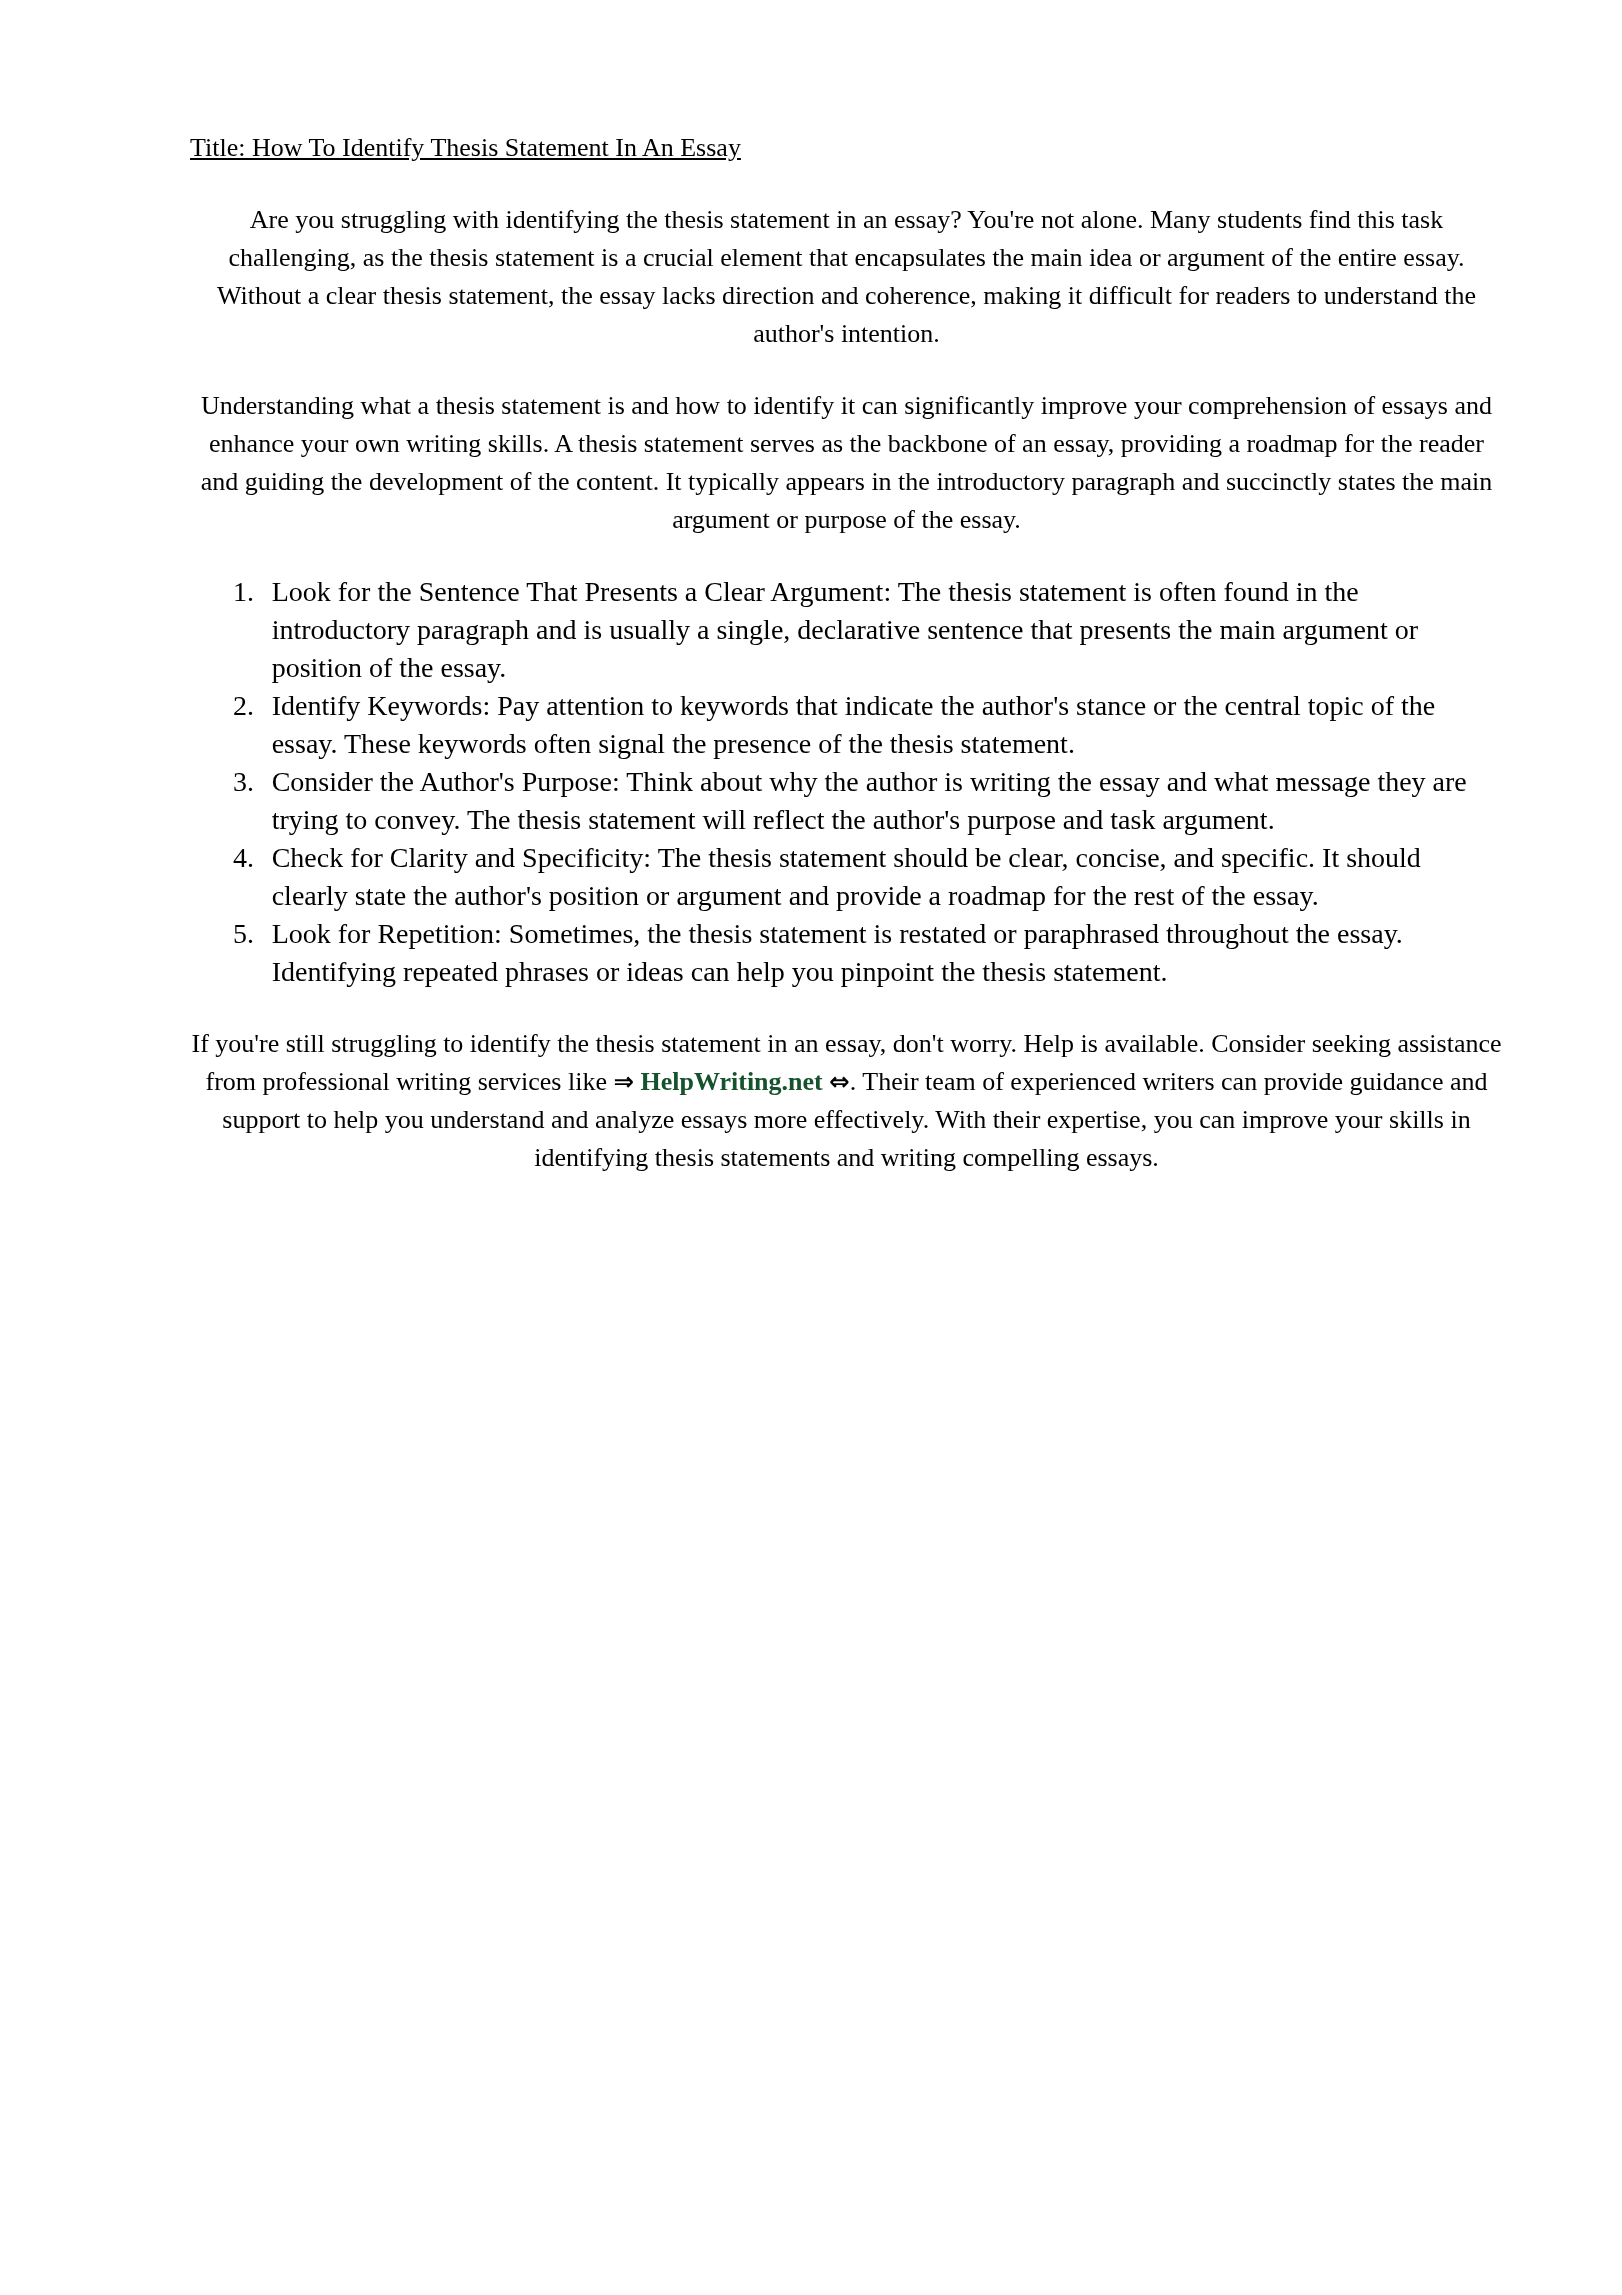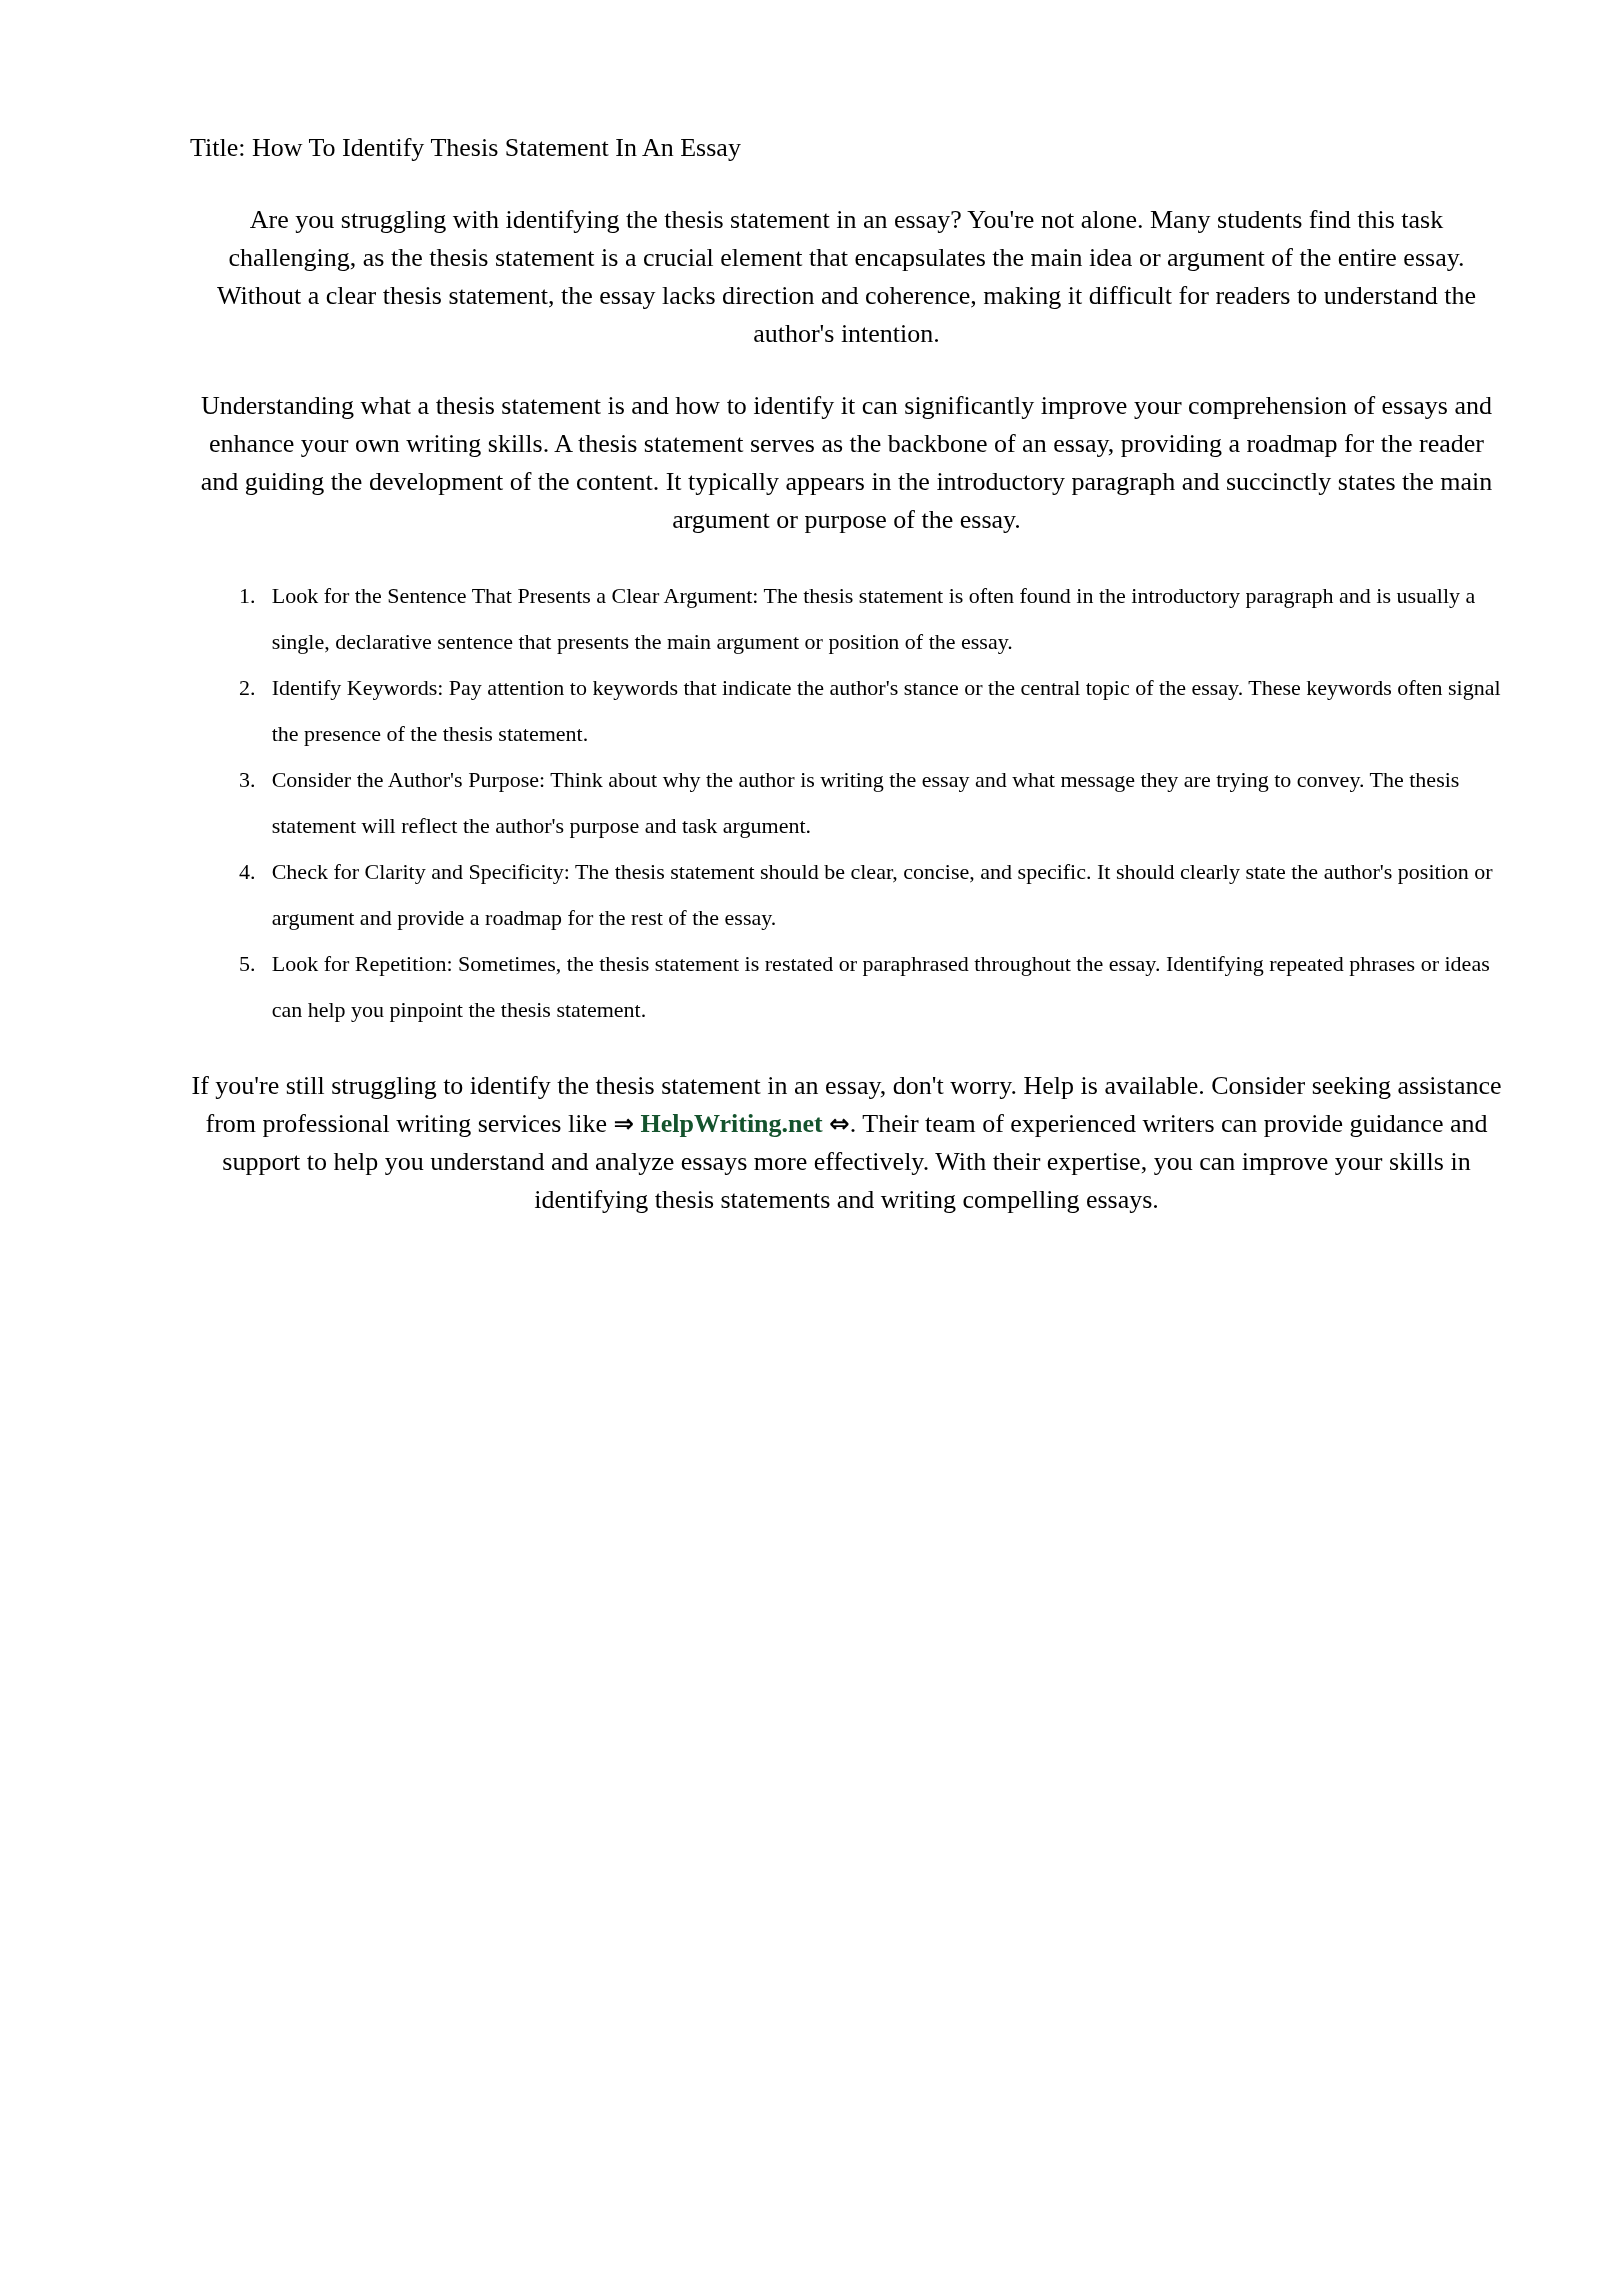--- a/index.html
+++ b/index.html
@@ -26,35 +26,36 @@
     top: 129px;
     width: 1313px;
   }
 
   .doc-title {
     font-size: 26px;
     line-height: 38px;
     margin: 0 0 34px 0;
     font-weight: normal;
     color: #000000;
+    text-decoration: underline;
   }
 
   p.para {
     font-size: 26px;
     line-height: 38px;
     margin: 0 0 34px 0;
     text-align: center;
     color: #000000;
   }
 
   ol.tips-list {
     margin: 0 0 34px 0;
     padding: 0 0 0 71px;
-    font-size: 22px;
-    line-height: 46px;
+    font-size: 28px;
+    line-height: 38px;
     list-style-position: outside;
     list-style-type: decimal;
   }
 
   ol.tips-list li {
     margin: 0;
     padding: 0 0 0 10.7px;
     color: #000000;
   }
 

